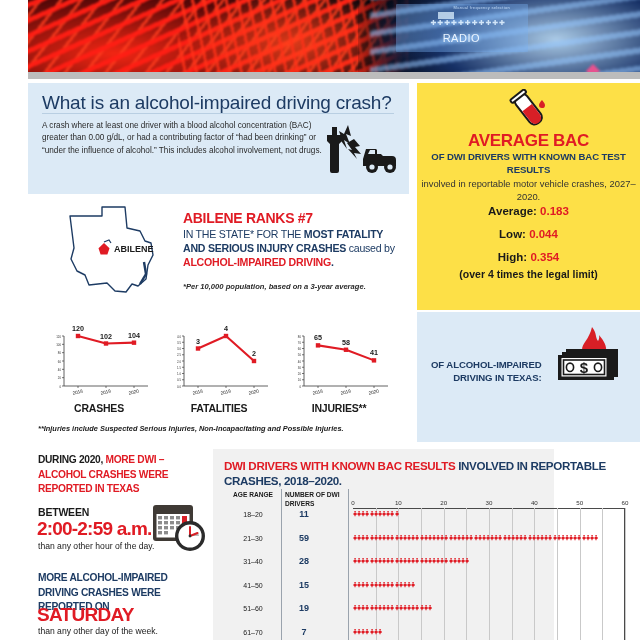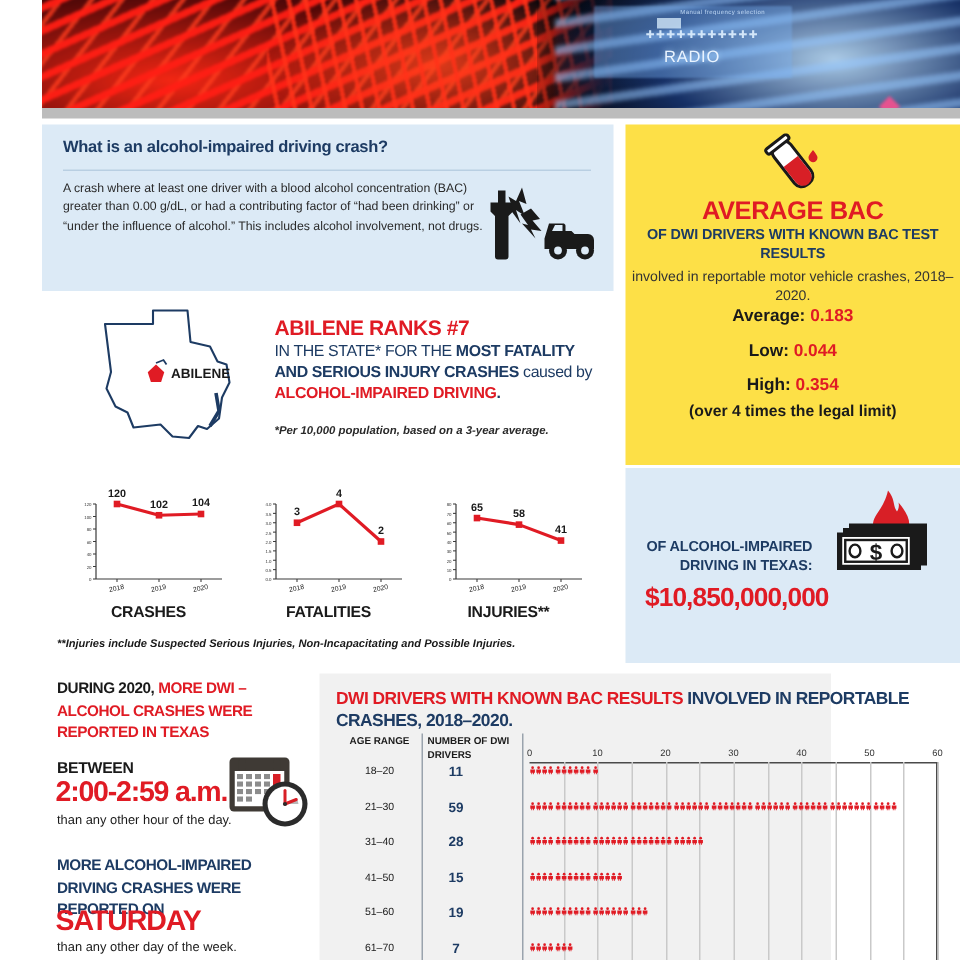--- a/index.html
+++ b/index.html
@@ -49,21 +49,21 @@
   .graybar { position:absolute; left:28px; top:72px; width:612px; height:7px; background:#bcbcbc; }
 
   
   .panel { position:absolute; }
   .pBlue { background:#dceaf6; }
   .pGray { background:#f1f1f1; }
   .pWhite{ background:#ffffff; }
 
   
   #qPanel { left:28px; top:83px; width:381px; height:111px; }
-  #qTitle { position:absolute; left:14px; top:9px; font-size:11px; font-weight:bold;
+  #qTitle { position:absolute; left:14px; top:9px; font-size:19px; font-weight:normal;
             color:#1d3b63; letter-spacing:-.2px; }
   #qRule  { position:absolute; left:14px; top:30px; width:352px; height:1px; background:#b9cfe2; }
   #qBody  { position:absolute; left:14px; top:37px; width:293px; font-size:8.2px;
             line-height:12.4px; color:#2a2a2a; }
   #crashIcon { position:absolute; right:10px; top:40px; width:78px; height:52px; }
   .bacWrap { position:absolute; left:417px; top:83px; width:223px; height:227px;
              background:#fde047; text-align:center; }
   .bacVial { position:absolute; left:50%; top:6px; transform:translateX(-50%); width:42px; height:42px; }
   #bacH1 { position:absolute; top:48px; width:100%; font-size:17px; font-weight:bold;
            color:#e01b24; letter-spacing:-.3px; }
@@ -187,21 +187,21 @@
     <svg class="bacVial" viewBox="0 0 42 42">
       <g transform="rotate(-38 21 21)">
         <rect x="14" y="3" width="14" height="34" rx="6" fill="#ffffff" stroke="#1a1a1a" stroke-width="2"></rect>
         <path d="M15 18h12v13a6 6 0 0 1-12 0z" fill="#d81f26"></path>
         <rect x="12" y="1.5" width="18" height="4" rx="1.6" fill="#ffffff" stroke="#1a1a1a" stroke-width="2"></rect>
       </g>
       <path d="M34 11c2 2.6 3 4 3 5.2A3 3 0 0 1 31 16c0-1.2 1-2.6 3-5z" fill="#d81f26"></path>
     </svg>
     <div id="bacH1">AVERAGE BAC</div>
     <div id="bacH2">OF DWI DRIVERS WITH KNOWN BAC TEST RESULTS</div>
-    <div id="bacSub">involved in reportable motor vehicle crashes, 2018–2020.</div>
+    <div id="bacSub">involved in reportable motor vehicle crashes, 2027–2020.</div>
     <div class="bacRow" id="bacAvg">
       <span>Average:</span>
       <b>0.183</b>
     </div>
     <div class="bacRow" id="bacLow">
       <span>Low:</span>
       <b>0.044</b>
     </div>
     <div class="bacRow" id="bacHigh">
       <span>High:</span>
@@ -339,21 +339,20 @@
       </div>
     <div class="mcCap" style="left:256px">INJURIES**</div>
     <div id="chartNote">**Injuries include Suspected Serious Injuries, Non-Incapacitating and Possible Injuries.</div>
   </div>
 
   <div class="panel pBlue" id="econPanel">
     <div id="econS">
       <div>OF ALCOHOL-IMPAIRED</div>
       <div>DRIVING IN TEXAS:</div>
     </div>
-    <div id="econV">$10,850,000,000</div>
     <svg id="moneyIcon" viewBox="0 0 78 60">
       <path fill="#d81f26" d="M44 3c5 6 3 10 6 14 2-3 1-6 1-6 5 6 8 11 7 17-1 6-6 9-12 9-7 0-12-4-12-11 0-7 7-10 10-23z"></path>
       <rect x="18" y="25" width="52" height="28" fill="#1a1a1a"></rect>
       <rect x="14" y="28" width="52" height="28" fill="#1a1a1a"></rect>
       <rect x="10" y="31" width="52" height="25" fill="#1a1a1a"></rect>
       <rect x="13.5" y="34" width="45" height="18.5" fill="#ffffff"></rect>
       <rect x="15.5" y="36" width="41" height="14.5" fill="none" stroke="#1a1a1a" stroke-width="1.6"></rect>
       <ellipse cx="22" cy="43.3" rx="3.6" ry="4.2" fill="none" stroke="#1a1a1a" stroke-width="1.6"></ellipse>
       <ellipse cx="50" cy="43.3" rx="3.6" ry="4.2" fill="none" stroke="#1a1a1a" stroke-width="1.6"></ellipse>
       <text x="36" y="49" text-anchor="middle" font-family="Liberation Sans, sans-serif" font-size="15" font-weight="bold" fill="#1a1a1a">$</text>

